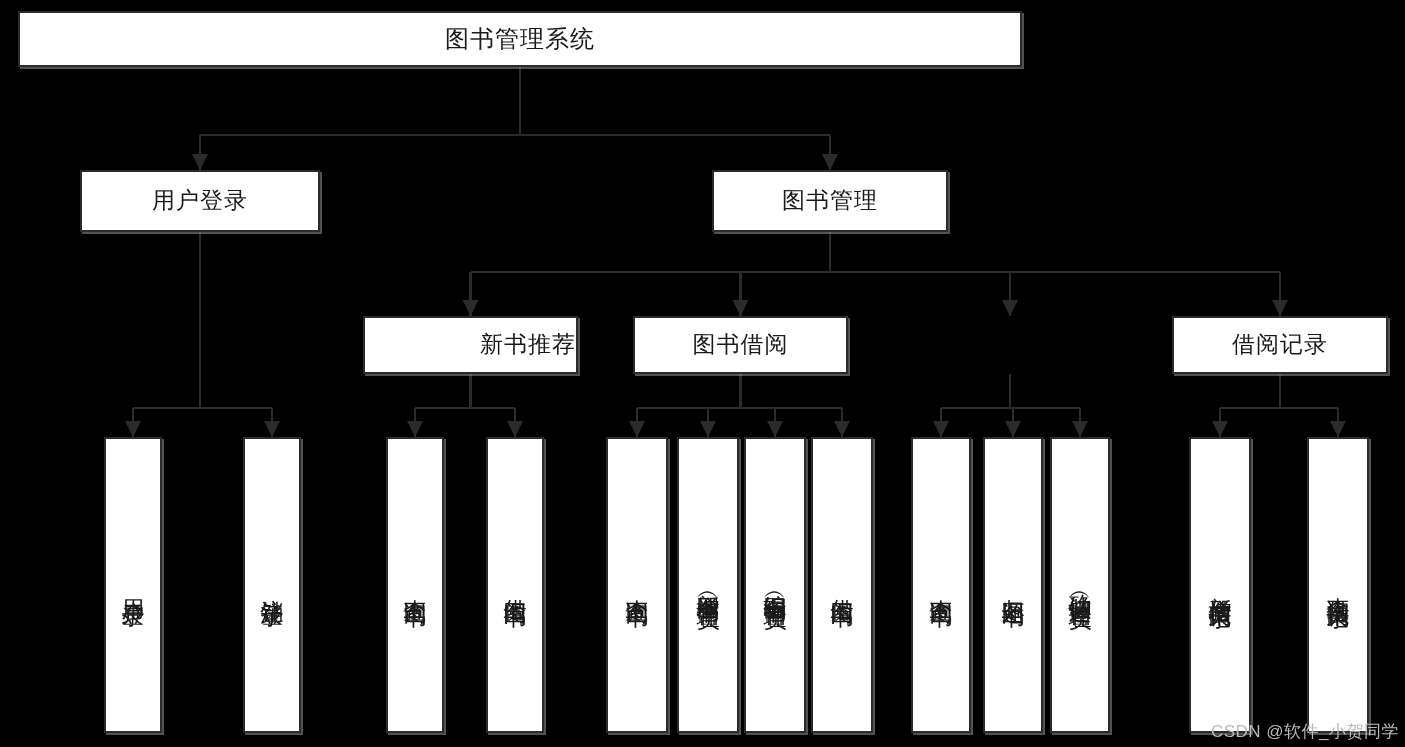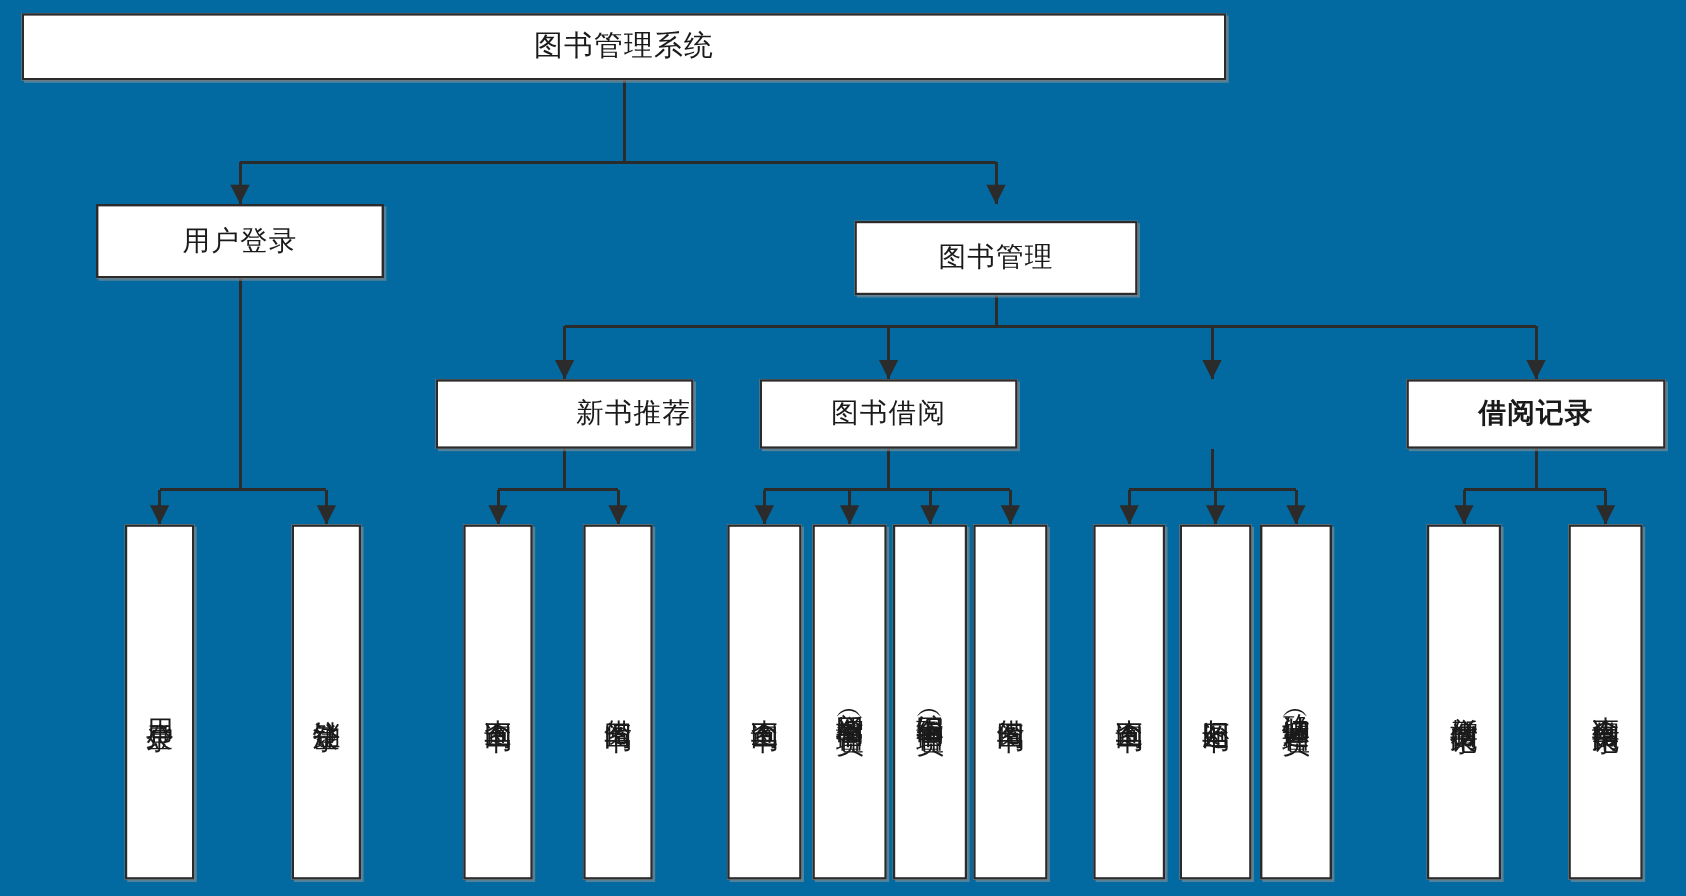--- a/index.html
+++ b/index.html
@@ -7,21 +7,21 @@
     padding: 0;
     background: #ffffff;
   }
   body {
     font-family: "Liberation Sans", "DejaVu Sans", sans-serif;
   }
   #canvas {
     position: relative;
     width: 1405px;
     height: 747px;
-    background: #0369a1;
+    background: #000000;
     overflow: hidden;
   }
   #wires {
     position: absolute;
     left: 0; top: 0;
     width: 1405px;
     height: 747px;
     pointer-events: none;
   }
   .node {
@@ -128,31 +128,31 @@
       <polygon points="1330,421 1346,421 1338,437" fill="#2b2b2b"></polygon>
     </svg>
 
   <div class="node node-root" style="left:18px; top:11px; width:1004px; height:56px;">
     <span class="node-h">图书管理系统</span>
   </div>
 
   <div class="node" style="left:80px; top:170px; width:240px; height:62px;">
     <span class="node-h">用户登录</span>
   </div>
-  <div class="node" style="left:712px; top:170px; width:236px; height:62px;margin-top:14px;">
+  <div class="node" style="left:712px; top:170px; width:236px; height:62px;">
     <span class="node-h">图书管理</span>
   </div>
 
   <div class="node" style="left:363px; top:316px; width:215px; height:58px;justify-content:flex-end;">
     <span class="node-h">新书推荐</span>
   </div>
   <div class="node" style="left:633px; top:316px; width:215px; height:58px;">
     <span class="node-h">图书借阅</span>
   </div>
-  <div class="node" style="left:1172px; top:316px; width:216px; height:58px;font-weight:bold;">
+  <div class="node" style="left:1172px; top:316px; width:216px; height:58px;">
     <span class="node-h">借阅记录</span>
   </div>
 
   <div class="node node-v" style="left:104px; top:437px; width:58px; height:296px;">
     <span class="vtext">用户登录</span>
   </div>
   <div class="node node-v" style="left:243px; top:437px; width:58px; height:296px;">
     <span class="vtext">注销登录</span>
   </div>
 
@@ -186,13 +186,14 @@
     <span class="vtext">确认归还（管理员）</span>
   </div>
 
   <div class="node node-v" style="left:1189px; top:437px; width:62px; height:296px;">
     <span class="vtext">新增借阅记录</span>
   </div>
   <div class="node node-v" style="left:1307px; top:437px; width:62px; height:296px;">
     <span class="vtext">查询借阅记录</span>
   </div>
 
+  <div class="watermark">CSDN @软件_小贺同学</div>
 </div>
 
 </body></html>

